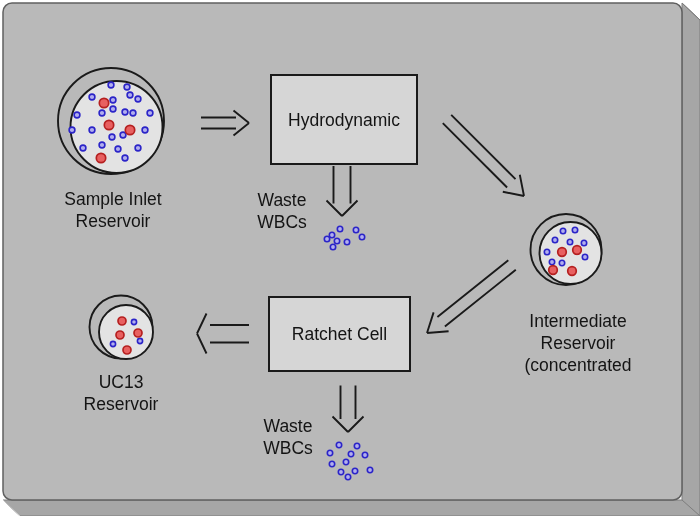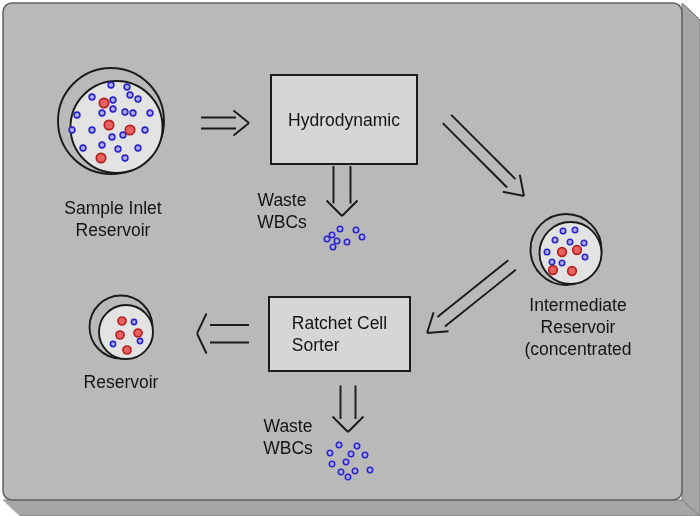--- a/index.html
+++ b/index.html
@@ -11,21 +11,21 @@
   html,body{margin:0;padding:0;background:#fff;}
   .stage{
     position:relative;width:700px;height:516px;overflow:hidden;
     font-family:"Liberation Sans",sans-serif;color:var(--text);
   }
   .stage svg{position:absolute;left:0;top:0;}
   .proc-box{
     position:absolute;background:var(--box-fill);
     border:2px solid var(--outline);box-sizing:border-box;
     display:flex;align-items:center;justify-content:center;
-    text-align:left;font-size:17.5px;line-height:22px;
+    text-align:right;font-size:17.5px;line-height:22px;
   }
   .diagram-label{
     position:absolute;text-align:center;font-size:17.5px;line-height:22px;
   }
   .diagram-label span{display:block;}
   .proc-box span{display:block;}
   .arrow{stroke:var(--outline);stroke-width:1.9;fill:none;}
   .dish-outer{fill:none;stroke:var(--outline);stroke-width:1.9;}
   .dish-inner{fill:var(--dish-fill);stroke:var(--outline);stroke-width:1.9;}
   .rbc-dot{fill:var(--rbc-fill);stroke:var(--rbc-stroke);stroke-width:1.7;}
@@ -142,41 +142,41 @@
 
   <div class="proc-box" style="left:270px;top:74px;width:148px;height:91px;">
     <div>
       <span>Hydrodynamic</span>
     </div>
   </div>
 
   <div class="proc-box" style="left:268px;top:296px;width:143px;height:76px;">
     <div>
       <span>Ratchet Cell</span>
-      <span>Sorter</span>
     </div>
   </div>
 
-  <div class="diagram-label" style="left:33px;top:197px;width:160px;">
+  <div class="diagram-label" style="left:33px;top:188px;width:160px;">
     <span>Sample Inlet</span>
     <span>Reservoir</span>
   </div>
 
   <div class="diagram-label" style="left:250px;top:189px;width:64px;">
     <span>Waste</span>
     <span>WBCs</span>
   </div>
 
-  <div class="diagram-label" style="left:502px;top:294px;width:152px;">
+  <div class="diagram-label" style="left:502px;top:310px;width:152px;">
     <span>Intermediate</span>
     <span>Reservoir</span>
     <span>(concentrated</span>
   </div>
 
   <div class="diagram-label" style="left:47px;top:371px;width:148px;">
+    <span>UC13</span>
     <span>Reservoir</span>
   </div>
 
   <div class="diagram-label" style="left:256px;top:415px;width:64px;">
     <span>Waste</span>
     <span>WBCs</span>
   </div>
 
 </div>
 

